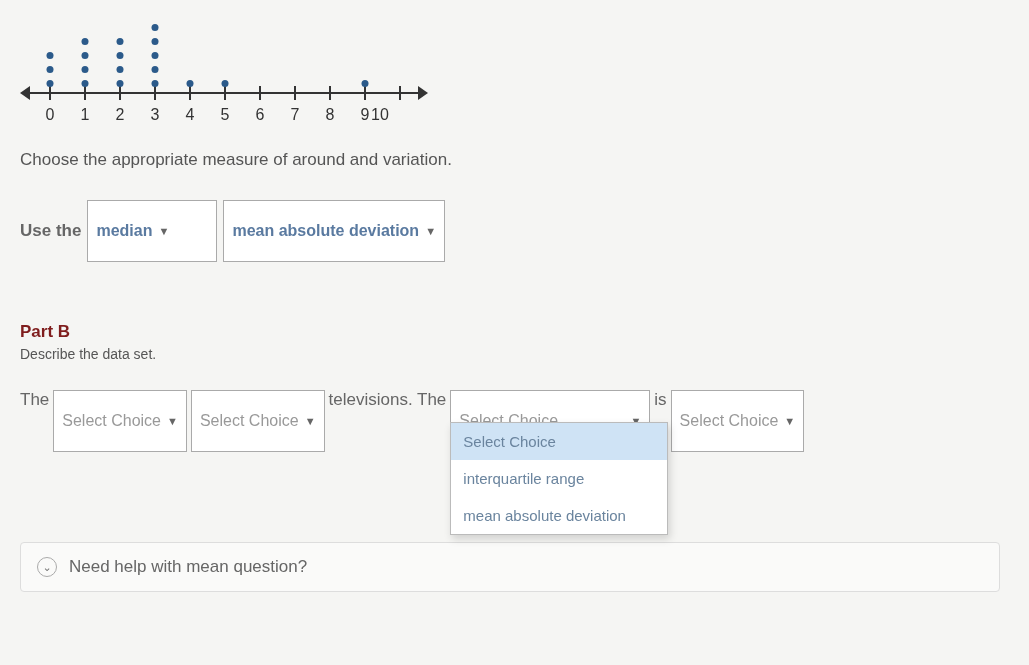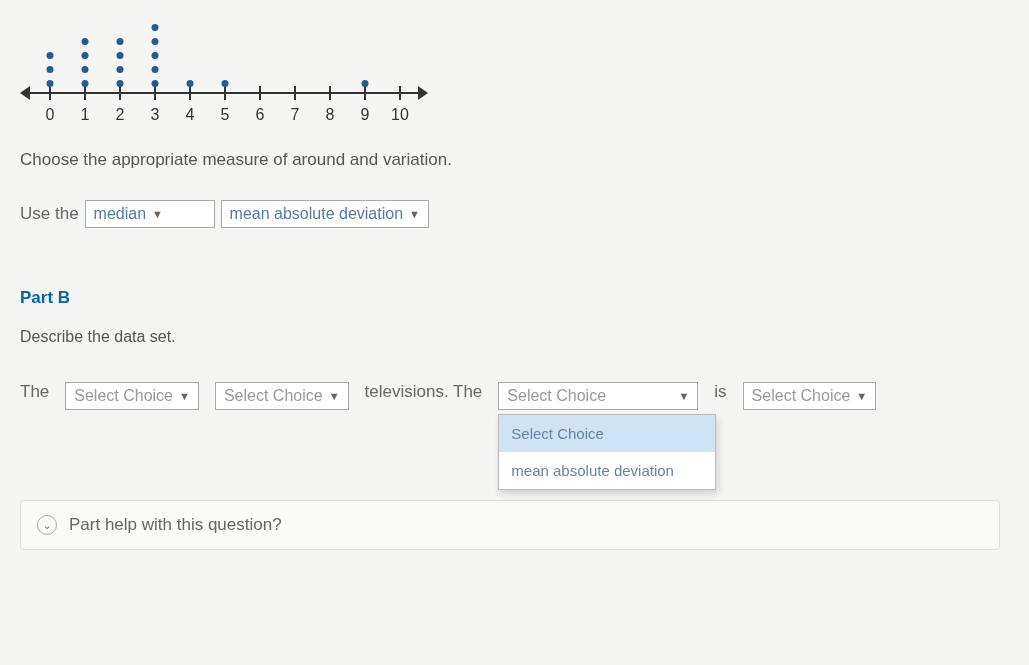--- a/index.html
+++ b/index.html
@@ -64,55 +64,56 @@
       margin-bottom: 30px;
     }
     .line-a {
       display: flex;
       align-items: center;
       flex-wrap: nowrap;
       gap: 6px;
       font-size: 17px;
       color: #666;
       margin-bottom: 60px;
+      font-weight: bold;
     }
     .select {
       display: inline-flex;
       align-items: center;
       border: 1px solid #aaa;
       background: #fff;
-      padding: 4px 8px;
+      padding: 21px 8px;
       font-size: 16px;
       color: #5a7aa0;
       cursor: pointer;
       white-space: nowrap;
     }
     .select.wide { min-width: 130px; }
     .select.wider { min-width: 200px; }
     .select .caret {
       margin-left: 6px;
       font-size: 11px;
       color: #666;
     }
     .placeholder { color: #999; }
     .part-b-head {
       font-weight: bold;
-      color: #0369a1;
-      font-size: 17px;
-      margin-bottom: 20px;
+      color: #7f1d1d;
+      font-size: 17px;
+      margin-bottom: 4px;
     }
     .describe {
-      font-size: 16px;
+      font-size: 14px;
       color: #555;
-      margin-bottom: 36px;
+      margin-bottom: 28px;
     }
     .line-b {
       display: flex;
       align-items: flex-start;
-      gap: 16px;
+      gap: 4px;
       font-size: 17px;
       color: #666;
       position: relative;
       margin-bottom: 90px;
     }
     .dropdown-wrap { position: relative; }
     .dropdown-list {
       position: absolute;
       top: 32px;
       left: 0;
@@ -175,21 +176,21 @@
       <div class="tick-label" style="left: 205px;">5</div>
       <div class="tick" style="left: 239px;"></div>
       <div class="tick-label" style="left: 240px;">6</div>
       <div class="tick" style="left: 274px;"></div>
       <div class="tick-label" style="left: 275px;">7</div>
       <div class="tick" style="left: 309px;"></div>
       <div class="tick-label" style="left: 310px;">8</div>
       <div class="tick" style="left: 344px;"></div>
       <div class="tick-label" style="left: 345px;">9</div>
       <div class="tick" style="left: 379px;"></div>
-      <div class="tick-label" style="left: 380px;">10</div>
+      <div class="tick-label" style="left: 360px;">10</div>
       <div class="dot" style="left: 30px; top: 70px;"></div>
       <div class="dot" style="left: 30px; top: 56px;"></div>
       <div class="dot" style="left: 30px; top: 42px;"></div>
       <div class="dot" style="left: 65px; top: 70px;"></div>
       <div class="dot" style="left: 65px; top: 56px;"></div>
       <div class="dot" style="left: 65px; top: 42px;"></div>
       <div class="dot" style="left: 65px; top: 28px;"></div>
       <div class="dot" style="left: 100px; top: 70px;"></div>
       <div class="dot" style="left: 100px; top: 56px;"></div>
       <div class="dot" style="left: 100px; top: 42px;"></div>
@@ -234,27 +235,28 @@
   </span>
   <span>televisions. The</span>
 
   <span class="dropdown-wrap">
     <span class="select wider">
       <span class="placeholder" style="flex:1">Select Choice</span>
       <span class="caret">▼</span>
     </span>
     <div class="dropdown-list">
       <div class="opt highlight">Select Choice</div>
+      <div class="opt">interquartile range</div>
       <div class="opt">mean absolute deviation</div>
     </div>
   </span>
 
   <span>is</span>
   <span class="select">
     <span class="placeholder">Select Choice</span>
     <span class="caret">▼</span>
   </span>
 </div>
 
 <div class="help-box">
   <span class="chev-circle">⌄</span>
-  <span>Part help with this question?</span>
+  <span>Need help with mean question?</span>
 </div>
 
 </body></html>

